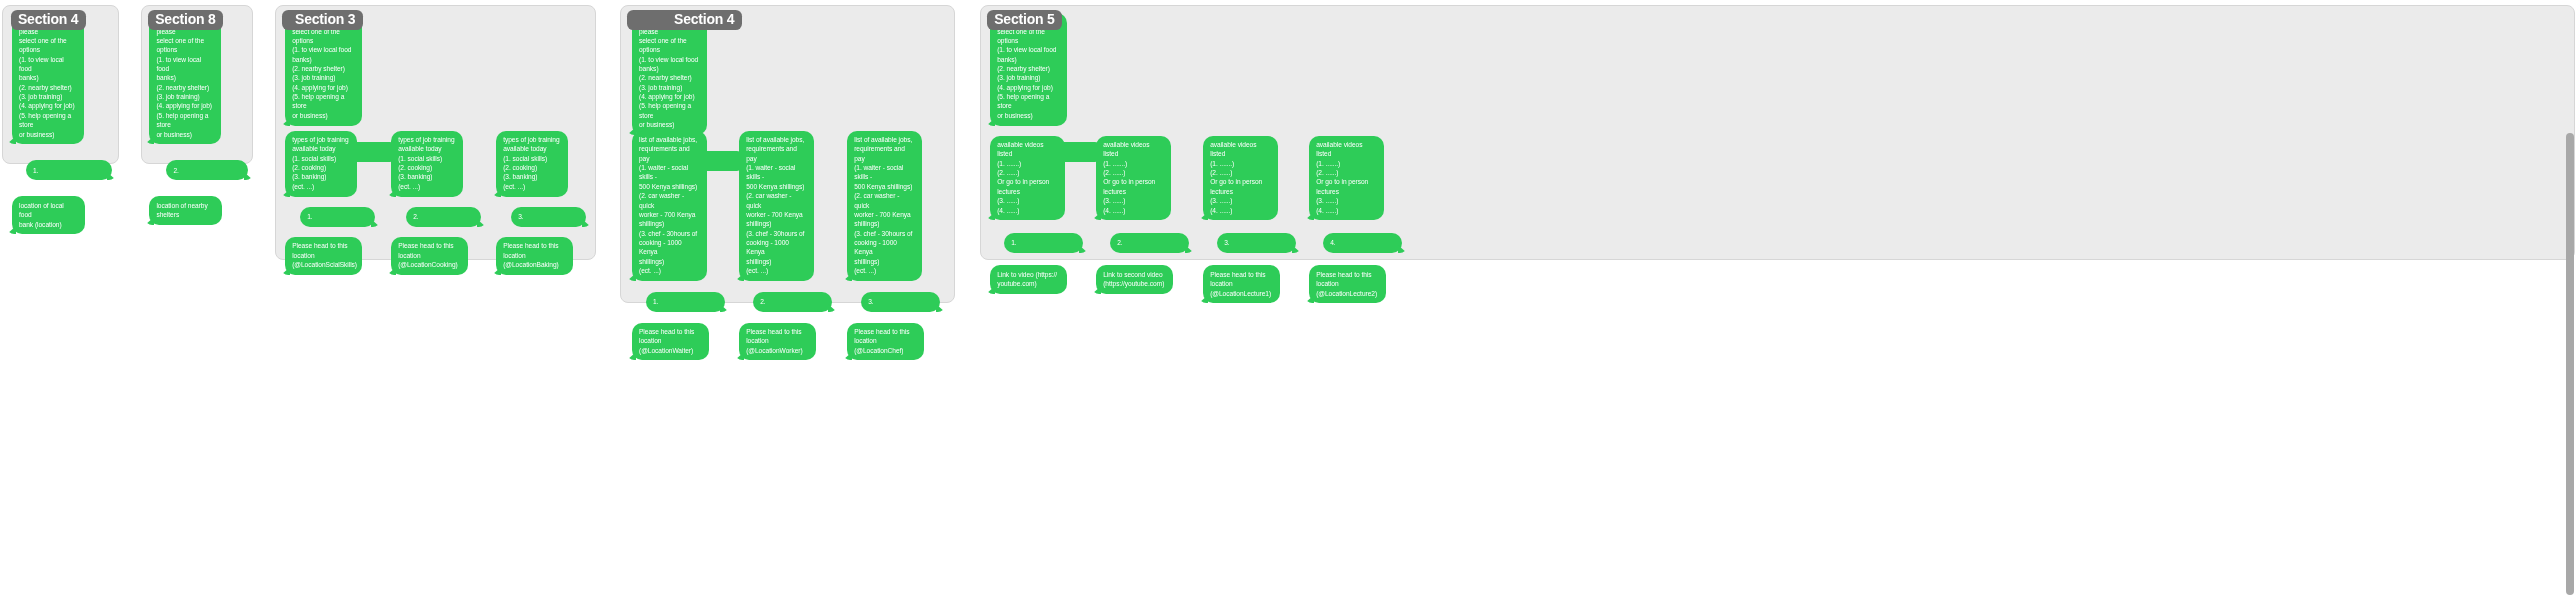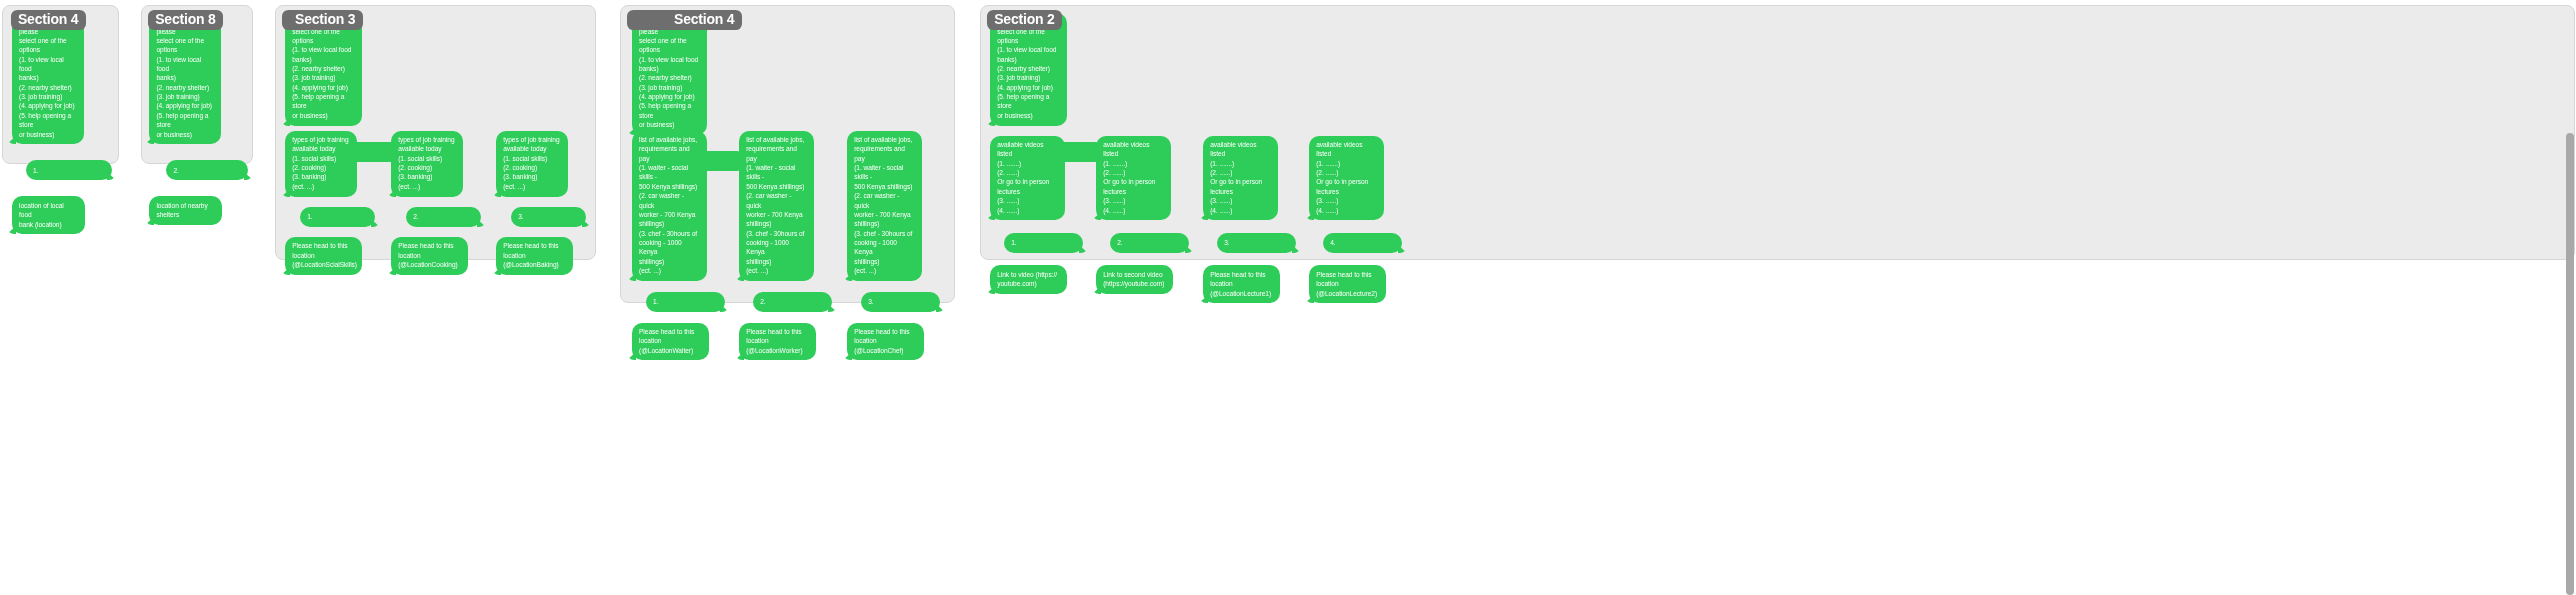--- a/index.html
+++ b/index.html
@@ -397,20 +397,20 @@
       <div style="height:12.5px;"></div>
       <div style="display:flex; justify-content:flex-end;">
         <div class="bubble right numbered" style="width:79px;">4.</div>
       </div>
       <div style="height:12.5px;"></div>
       <div class="bubble left" style="width:77px;">Please head to this
 location
 (@LocationLecture2)</div>
     </div>
   </div>
-  <div class="section-badge" style="left:987px; top:10px;">Section 2</div>
+  <div class="section-badge" style="left:987px; top:10px;">Section 5</div>
 
   <div class="scrollbar-track">
     <div class="scrollbar-thumb" style="top:133px; height:462px;"></div>
   </div>
 
 </div>
 
 
 </body></html>

